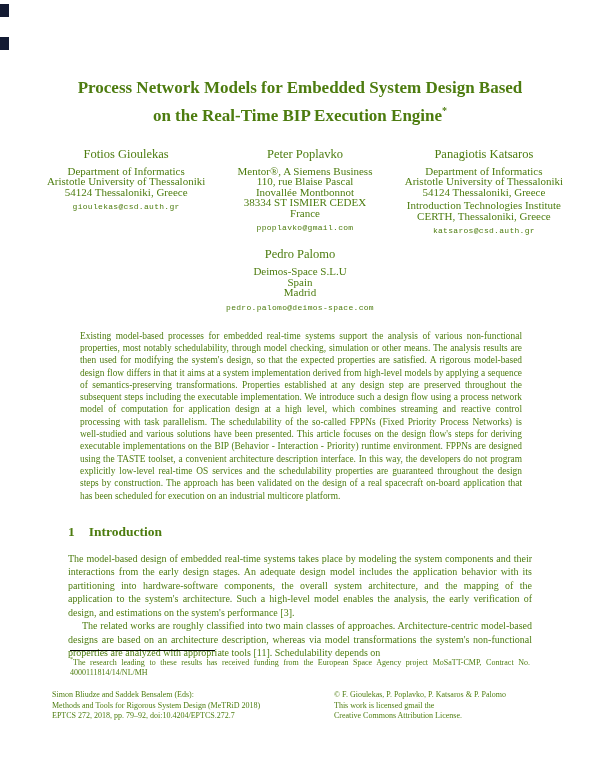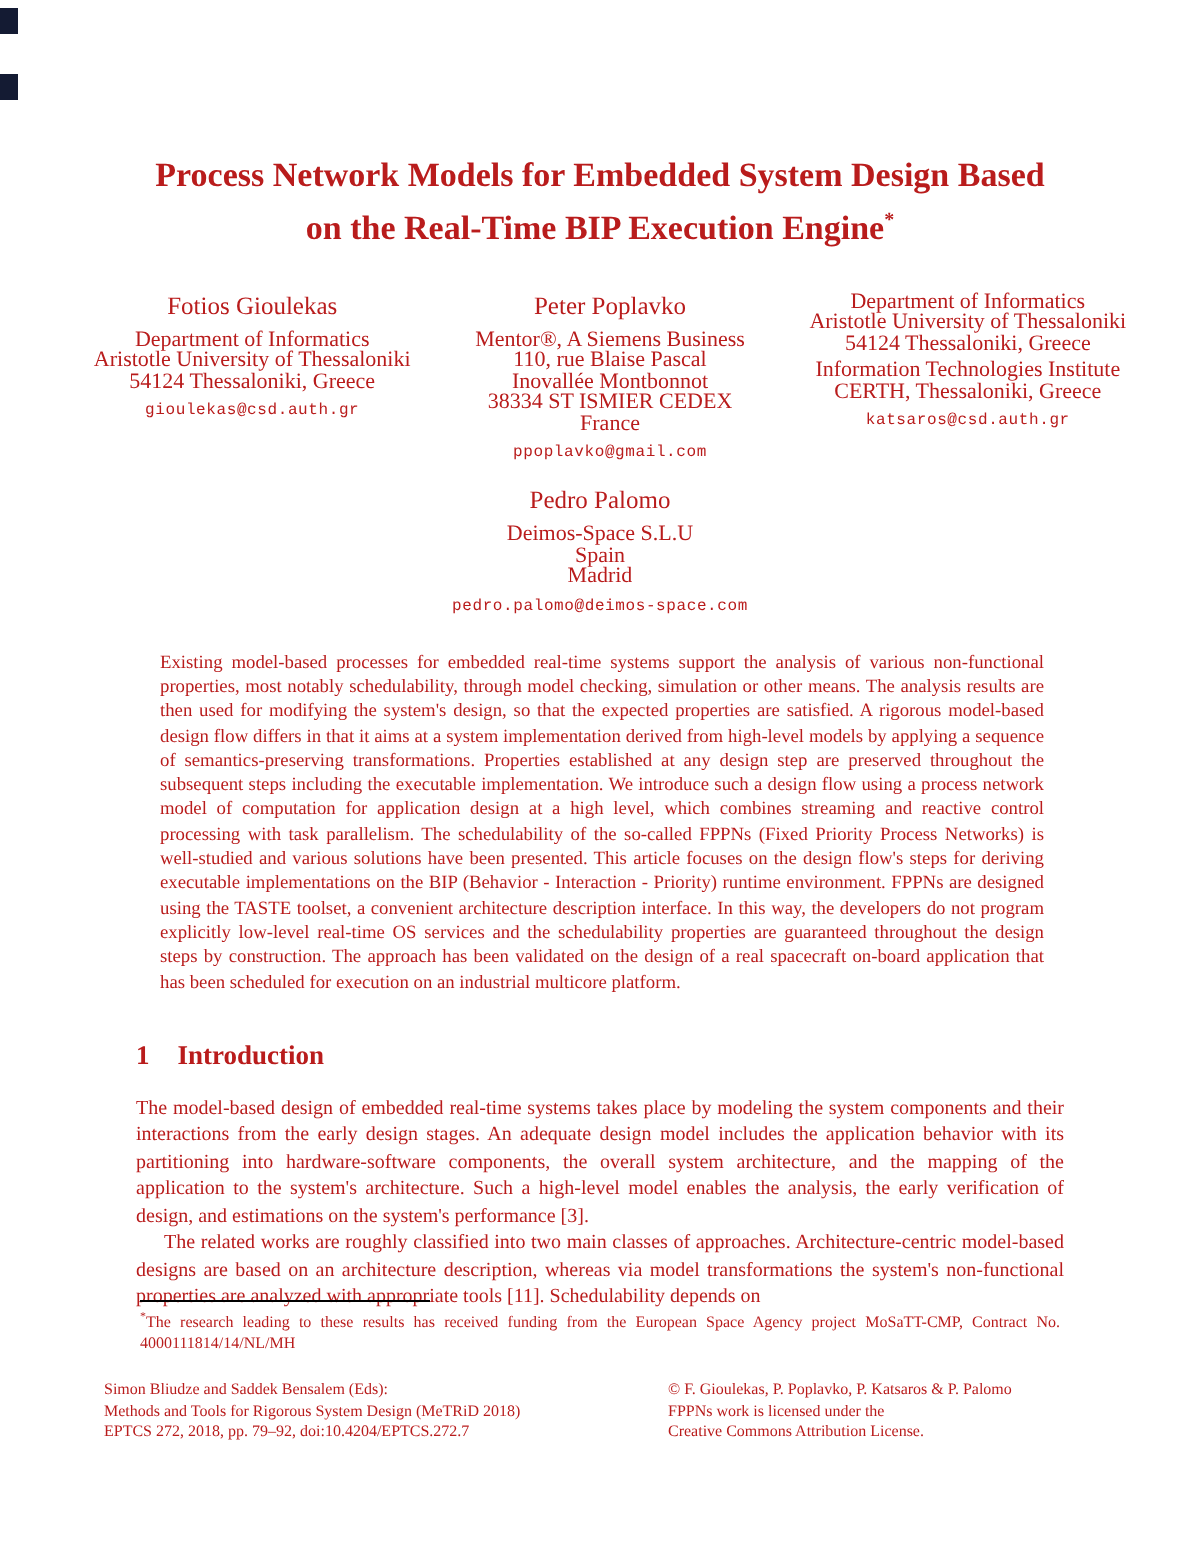--- a/index.html
+++ b/index.html
@@ -1,20 +1,20 @@
 <!DOCTYPE html>
 <html><head>
 <meta charset="utf-8">
 <style>
   html,body{margin:0;padding:0;background:#ffffff;}
   .page{
     position:relative;
     width:600px;height:776px;
     background:#ffffff;
-    color:#b91c1c;
+    color:#4d7c0f;
     font-family:"Liberation Serif", serif;
     overflow:hidden;
   }
   .corner-mark{
     position:absolute;left:0;width:9px;height:13px;
     background:#141b33;
   }
   .corner-mark.m1{top:4px;}
   .corner-mark.m2{top:37px;}
   .paper-title{
@@ -97,24 +97,25 @@
       <div class="author-name">Peter Poplavko</div>
       <div class="affil-line">Mentor®, A Siemens Business</div>
       <div class="affil-line">110, rue Blaise Pascal</div>
       <div class="affil-line">Inovallée Montbonnot</div>
       <div class="affil-line">38334 ST ISMIER CEDEX</div>
       <div class="affil-line">France</div>
       <div class="author-email">ppoplavko@gmail.com</div>
     </div>
 
     <div class="author-col">
+      <div class="author-name">Panagiotis Katsaros</div>
       <div class="affil-line">Department of Informatics</div>
       <div class="affil-line">Aristotle University of Thessaloniki</div>
       <div class="affil-line">54124 Thessaloniki, Greece</div>
-      <div class="affil-line affil-group2">Information Technologies Institute</div>
+      <div class="affil-line affil-group2">Introduction Technologies Institute</div>
       <div class="affil-line">CERTH, Thessaloniki, Greece</div>
       <div class="author-email">katsaros@csd.auth.gr</div>
     </div>
 
   </div>
 
   <div class="author-center">
     <div class="author-name">Pedro Palomo</div>
     <div class="affil-line">Deimos-Space S.L.U</div>
     <div class="affil-line">Spain</div>
@@ -135,18 +136,18 @@
   </div>
 
   <div class="page-footer">
     <div class="footer-left">
       <div class="footer-line">Simon Bliudze and Saddek Bensalem (Eds):</div>
       <div class="footer-line">Methods and Tools for Rigorous System Design (MeTRiD 2018)</div>
       <div class="footer-line">EPTCS 272, 2018, pp. 79–92, doi:10.4204/EPTCS.272.7</div>
     </div>
     <div class="footer-right">
       <div class="footer-line">© F. Gioulekas, P. Poplavko, P. Katsaros &amp; P. Palomo</div>
-      <div class="footer-line">FPPNs work is licensed under the</div>
+      <div class="footer-line">This work is licensed gmail the</div>
       <div class="footer-line">Creative Commons Attribution License.</div>
     </div>
   </div>
 
 </div>
 
 </body></html>

